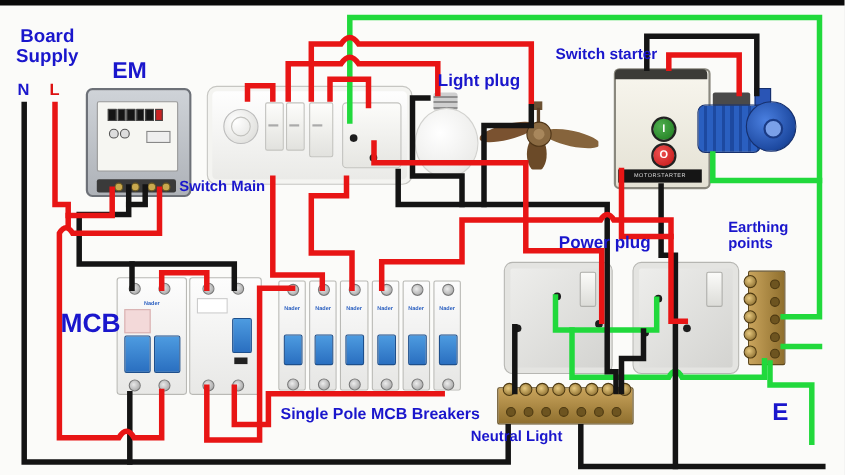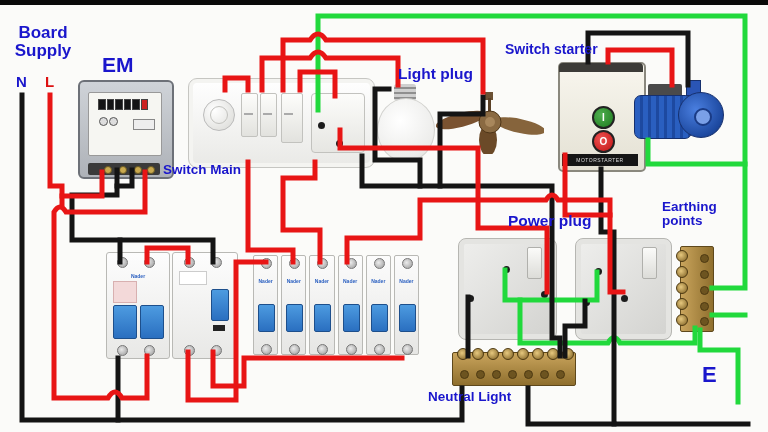--- a/index.html
+++ b/index.html
@@ -107,20 +107,22 @@
 
   <div class="topbar"></div>
 
   <div class="lbl" style="left:8px;top:24px;font-size:17px;width:70px;text-align:center;">Board Supply</div>
   <div class="lbl" style="left:16px;top:74px;font-size:15px;">N</div>
   <div class="lbl red" style="left:45px;top:74px;font-size:15px;">L</div>
   <div class="lbl" style="left:102px;top:54px;font-size:21px;">EM</div>
   <div class="lbl" style="left:163px;top:163px;font-size:13.5px;">Switch Main</div>
   <div class="lbl" style="left:398px;top:66px;font-size:15.5px;">Light plug</div>
   <div class="lbl" style="left:505px;top:42px;font-size:14px;">Switch starter</div>
+  <div class="lbl" style="left:55px;top:282px;font-size:24px;">MCB</div>
+  <div class="lbl" style="left:255px;top:370px;font-size:14.5px;">Single Pole MCB Breakers</div>
   <div class="lbl" style="left:477px;top:213px;font-size:15.5px;margin-left:31px;">Power plug</div>
   <div class="lbl" style="left:428px;top:390px;font-size:13.5px;">Neutral Light</div>
   <div class="lbl" style="left:662px;top:200px;font-size:13.5px;width:64px;">Earthing points</div>
   <div class="lbl" style="left:702px;top:363px;font-size:22px;">E</div>
 
   <div class="abs meter">
     <div class="face">
       <div class="digits">
           <i></i>
           <i></i>

